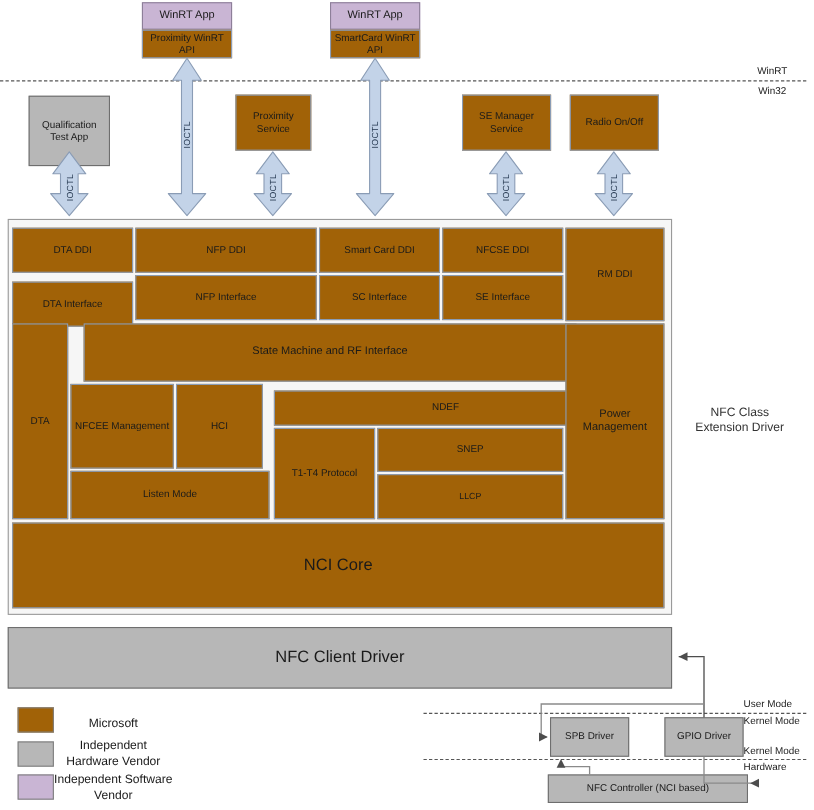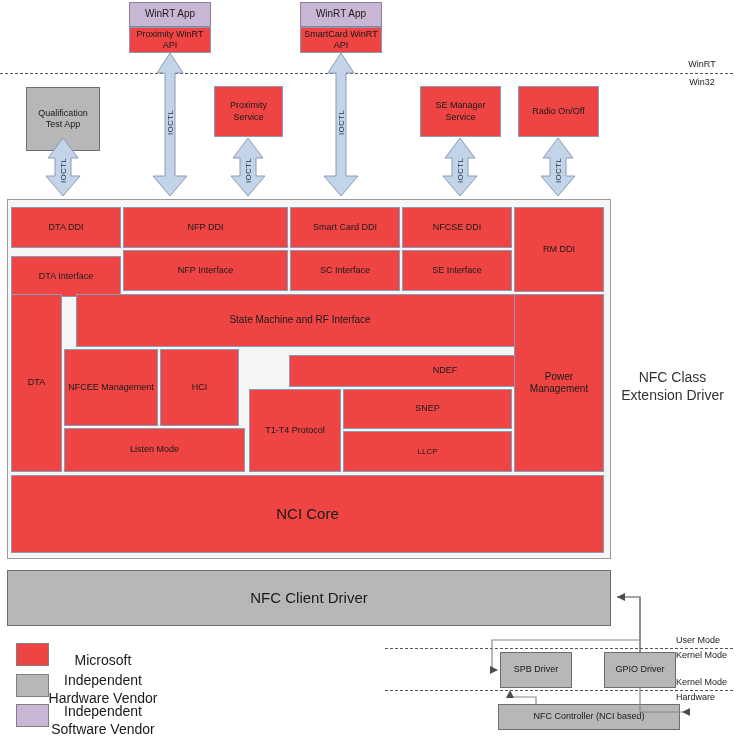--- a/index.html
+++ b/index.html
@@ -4,40 +4,40 @@
 <style>
   html,body{margin:0;padding:0;background:#ffffff;}
   body{width:740px;height:736px;position:relative;
        font-family:"Liberation Sans","DejaVu Sans",sans-serif;
        color:#1a1a1a;-webkit-font-smoothing:antialiased;}
   #root{position:absolute;left:0;top:0;width:740px;height:736px;overflow:hidden;}
 
   .box{position:absolute;box-sizing:border-box;display:flex;align-items:center;
        justify-content:center;text-align:center;line-height:1.25;
        border:1px solid #7f7f7f;}
-  .ms{background:#ef4444;border-color:#8a9cb5;}
+  .ms{background:#a16207;border-color:#8a9cb5;}
   .ihv{background:#b7b7b7;border-color:#6e6e6e;}
   .isv{background:#c9b5d4;border-color:#8d7f99;}
 
   .lbl{position:absolute;box-sizing:border-box;display:flex;align-items:center;
        justify-content:center;text-align:center;line-height:1.25;}
 
   .fs7{font-size:7px;}
   .fs8{font-size:8px;}
   .fs9{font-size:9px;}
   .fs10{font-size:10px;}
   .fs15{font-size:15px;}
 
   .dash{position:absolute;border-top:1px dashed #555;height:0;}
   svg.ov{position:absolute;left:0;top:0;width:740px;height:736px;
          pointer-events:none;overflow:visible;}
   .ioctl{position:absolute;font-size:8px;writing-mode:vertical-rl;
          transform:rotate(180deg);color:#22354d;letter-spacing:.3px;}
   .swatch{position:absolute;box-sizing:border-box;border:1px solid #7f7f7f;}
-  .legtxt{position:absolute;font-size:14px;text-align:center;line-height:1.3;}
+  .legtxt{position:absolute;font-size:11px;text-align:center;line-height:1.3;}
 </style>
 </head>
 <body>
 
 <div id="root">
 
   <div class="box isv fs10" style="left:129px;top:2px;width:82px;height:25px;">WinRT App</div>
   <div class="box ms fs9" style="left:129px;top:27px;width:82px;height:26px;padding:1px 3px;">Proximity WinRT API</div>
 
   <div class="box isv fs10" style="left:300px;top:2px;width:82px;height:25px;">WinRT App</div>
@@ -95,21 +95,21 @@
   <div class="box ms fs9" style="left:290px;top:250px;width:110px;height:41px;">SC Interface</div>
   <div class="box ms fs9" style="left:402px;top:250px;width:110px;height:41px;">SE Interface</div>
 
   <div class="box ms fs9" style="left:11px;top:294px;width:51px;height:178px;">DTA</div>
 
   <div class="box ms fs10" style="left:76px;top:294px;width:448px;height:53px;">State Machine and RF Interface</div>
 
   <div class="box ms fs9" style="left:64px;top:349px;width:94px;height:77px;padding:0 3px;">NFCEE Management</div>
   <div class="box ms fs9" style="left:160px;top:349px;width:79px;height:77px;">HCI</div>
 
-  <div class="box ms fs9" style="left:249px;top:355px;width:312px;height:32px;margin-left:40px;">NDEF</div>
+  <div class="box ms fs9" style="left:249px;top:355px;width:312px;height:32px;">NDEF</div>
   <div class="box ms fs9" style="left:249px;top:389px;width:92px;height:83px;">T1-T4 Protocol</div>
   <div class="box ms fs9" style="left:343px;top:389px;width:169px;height:40px;">SNEP</div>
   <div class="box ms fs8" style="left:343px;top:431px;width:169px;height:41px;">LLCP</div>
 
   <div class="box ms fs10" style="left:514px;top:294px;width:90px;height:178px;padding:0 4px;">Power Management</div>
 
   <div class="box ms fs9" style="left:64px;top:428px;width:181px;height:44px;">Listen Mode</div>
 
   <div class="box ms fs15" style="left:11px;top:475px;width:593px;height:78px;">NCI Core</div>
 

